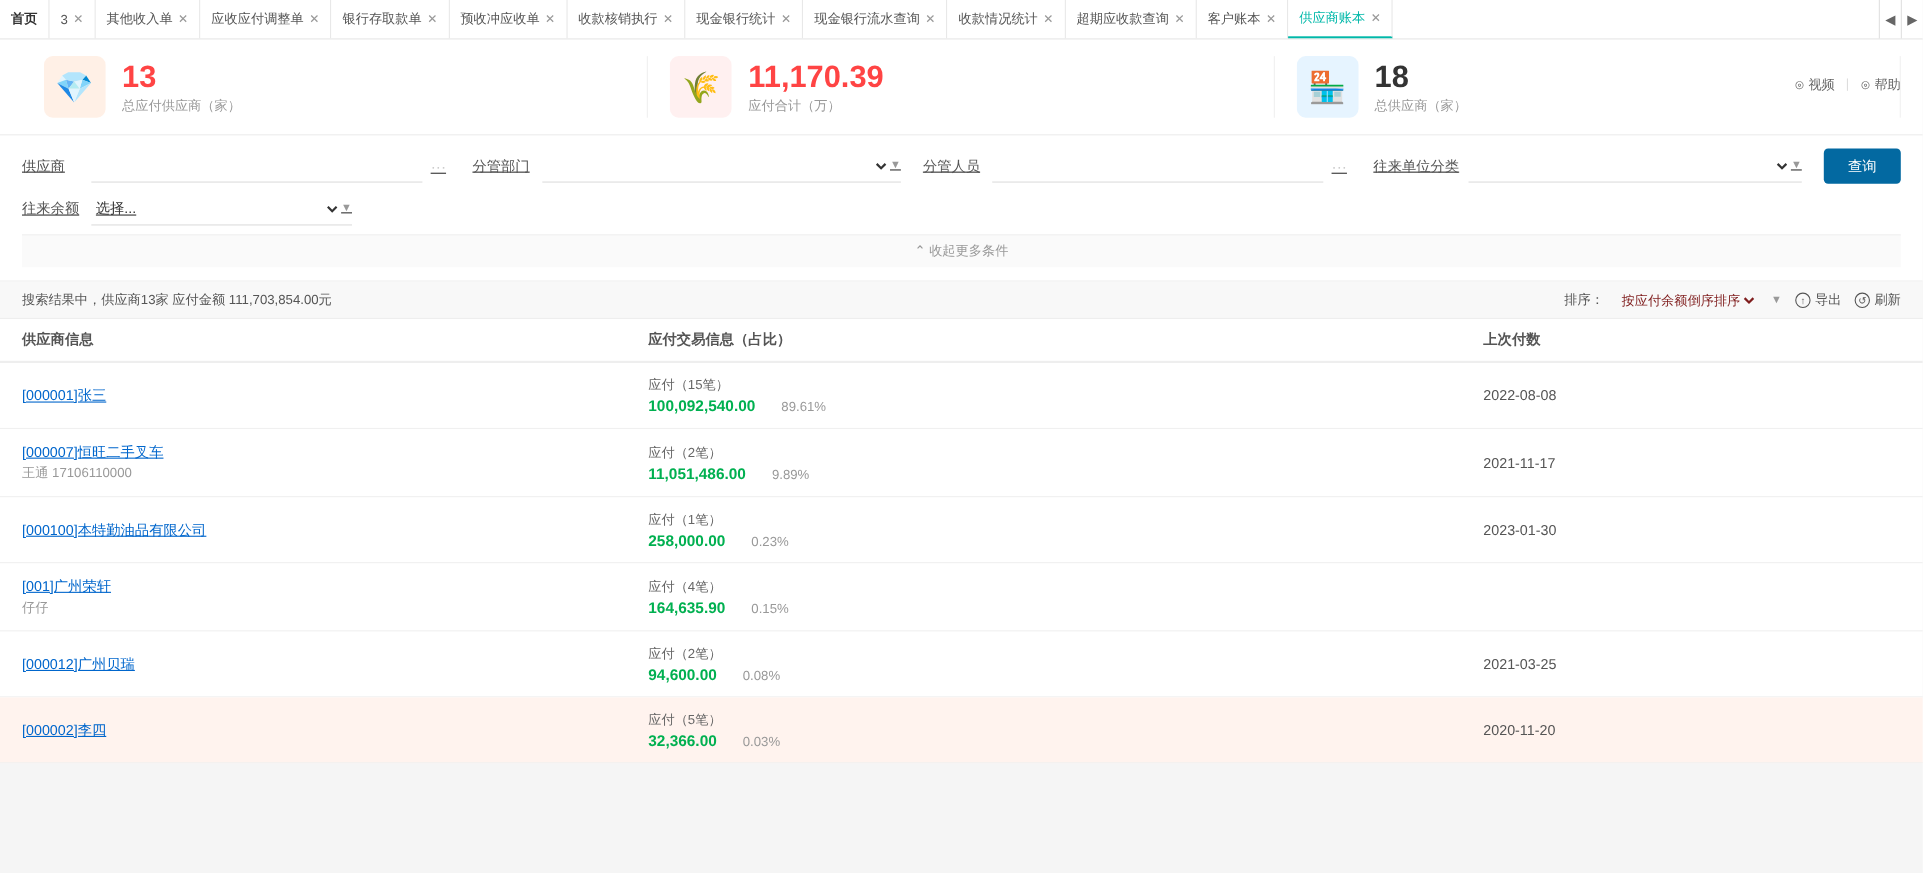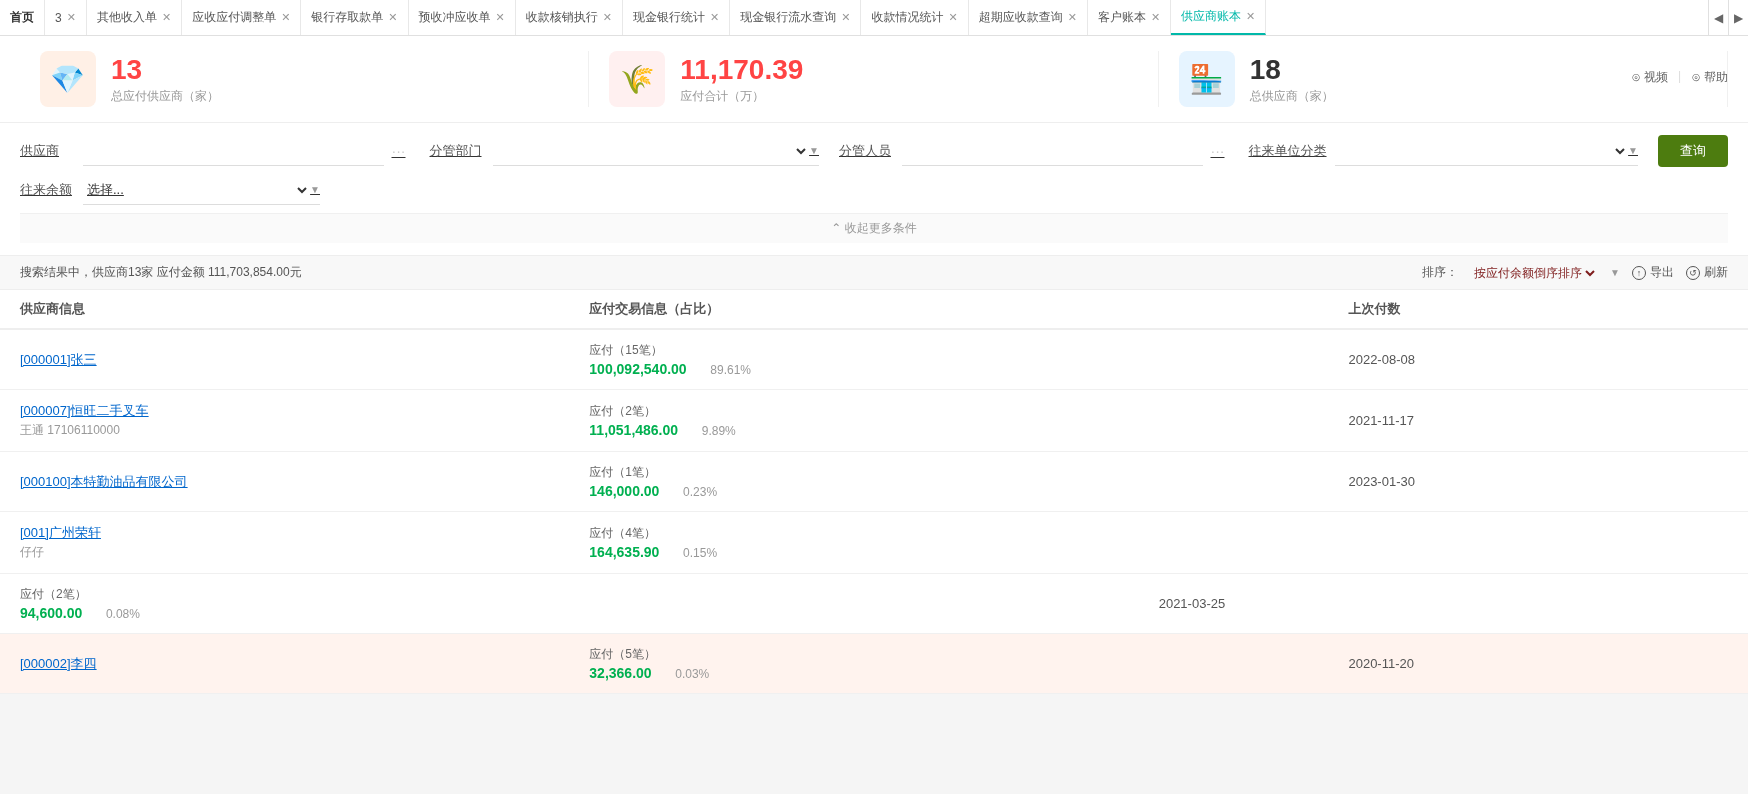--- a/index.html
+++ b/index.html
@@ -160,21 +160,21 @@
     .filter-dots {
       color: #ccc;
       font-size: 14px;
       margin-right: 4px;
     }
     .chevron-down {
       color: #999;
       font-size: 10px;
     }
     .btn-query {
-      background: #4d7c0f;
+      background: #0369a1;
       color: #fff;
       border: none;
       border-radius: 4px;
       padding: 7px 22px;
       font-size: 13px;
       cursor: pointer;
       white-space: nowrap;
     }
     .collapse-btn {
       text-align: center;
@@ -502,21 +502,21 @@
     </div>
   </div>
       <div class="table-row">
     <div class="col-supplier">
       <span class="supplier-link">[000100]本特勤油品有限公司</span>
 
     </div>
     <div class="col-transaction">
       <span class="trans-label">应付（1笔）</span>
       <div>
-        <span class="trans-amount">146,000.00</span>
+        <span class="trans-amount">258,000.00</span>
         <span class="trans-percent">0.23%</span>
       </div>
     </div>
     <div class="col-last-pay">
       <span class="last-pay-date">2023-01-30</span>
     </div>
   </div>
       <div class="table-row">
     <div class="col-supplier">
       <span class="supplier-link">[001]广州荣轩</span>
@@ -527,20 +527,24 @@
       <div>
         <span class="trans-amount">164,635.90</span>
         <span class="trans-percent">0.15%</span>
       </div>
     </div>
     <div class="col-last-pay">
       <span class="last-pay-date"></span>
     </div>
   </div>
       <div class="table-row">
+    <div class="col-supplier">
+      <span class="supplier-link">[000012]广州贝瑞</span>
+
+    </div>
     <div class="col-transaction">
       <span class="trans-label">应付（2笔）</span>
       <div>
         <span class="trans-amount">94,600.00</span>
         <span class="trans-percent">0.08%</span>
       </div>
     </div>
     <div class="col-last-pay">
       <span class="last-pay-date">2021-03-25</span>
     </div>

